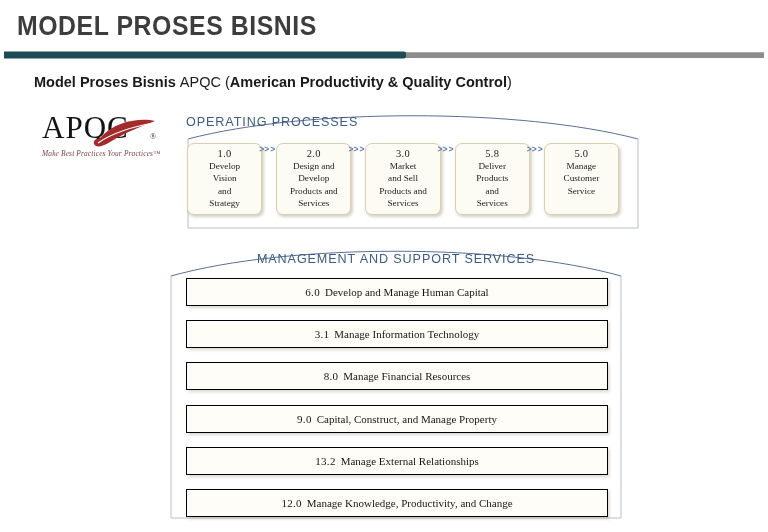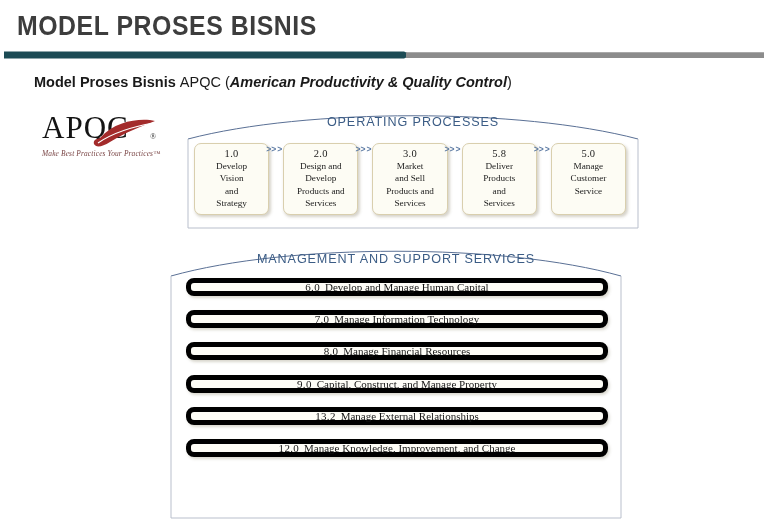--- a/index.html
+++ b/index.html
@@ -45,21 +45,21 @@
     position: absolute;
     left: 34px;
     top: 74px;
     font-family: "Liberation Sans", sans-serif;
     font-size: 14.5px;
     color: #1a1a1a;
     white-space: nowrap;
   }
   #subtitle .b   { font-weight: bold; }
   #subtitle .reg { font-weight: normal; }
-  #subtitle .bi  { font-weight: bold; font-style: italic; }
+  #subtitle .bi  { font-weight: bold; }
 
   
   #apqc-logo {
     position: absolute;
     left: 38px;
     top: 110px;
     width: 140px;
     height: 58px;
   }
   #apqc-logo .logo-word {
@@ -112,29 +112,28 @@
     top: 0;
     width: 100%;
     height: 100%;
     pointer-events: none;
   }
   #operating-header {
     position: absolute;
     left: 0;
     top: 9px;
     width: 454px;
-    text-align: center;
     font-family: "Liberation Sans", sans-serif;
     font-size: 12.6px;
     letter-spacing: 0.9px;
     color: #3b5c85;
   }
   #operating-boxes {
     position: absolute;
-    left: 8px;
+    left: 1px;
     top: 37px;
     width: 432px;
     height: 72px;
     display: flex;
     align-items: stretch;
     justify-content: space-between;
   }
   .proc-box {
     position: relative;
     width: 78px;
@@ -198,25 +197,25 @@
     letter-spacing: 0.9px;
     color: #3b5c85;
   }
   #management-rows {
     position: absolute;
     left: 17px;
     top: 38px;
     width: 422px;
   }
   .mgmt-row {
-    height: 18px;
+    height: 28px;
     margin-bottom: 14.2px;
     background: #fefdf7;
-    border: 5px solid #000000;
-    border-radius: 8px;
+    border: 1px solid #000000;
+    border-radius: 0;
     box-shadow: 1.5px 2px 3px rgba(120,110,80,0.28);
     display: flex;
     align-items: center;
     justify-content: center;
     box-sizing: border-box;
   }
   .mgmt-num {
     font-family: "Liberation Serif", serif;
     font-size: 11px;
     color: #161616;
@@ -313,34 +312,34 @@
     <path d="M2 36 L2 278 L452 278 L452 36" stroke="#b9bfcc" stroke-width="1" fill="none"></path>
   </svg>
   <div id="management-header">MANAGEMENT AND SUPPORT SERVICES</div>
   <div id="management-rows">
 
     <div class="mgmt-row">
       <span class="mgmt-num">6.0</span>
       <span class="mgmt-label">Develop and Manage Human Capital</span>
     </div>
     <div class="mgmt-row">
-      <span class="mgmt-num">7.0</span>
+      <span class="mgmt-num">3.1</span>
       <span class="mgmt-label">Manage Information Technology</span>
     </div>
     <div class="mgmt-row">
       <span class="mgmt-num">8.0</span>
       <span class="mgmt-label">Manage Financial Resources</span>
     </div>
     <div class="mgmt-row">
       <span class="mgmt-num">9.0</span>
       <span class="mgmt-label">Capital, Construct, and Manage Property</span>
     </div>
     <div class="mgmt-row">
       <span class="mgmt-num">13.2</span>
       <span class="mgmt-label">Manage External Relationships</span>
     </div>
     <div class="mgmt-row">
       <span class="mgmt-num">12.0</span>
-      <span class="mgmt-label">Manage Knowledge, Improvement, and Change</span>
+      <span class="mgmt-label">Manage Knowledge, Productivity, and Change</span>
     </div>
 
   </div>
 </div>
 
 </body></html>

